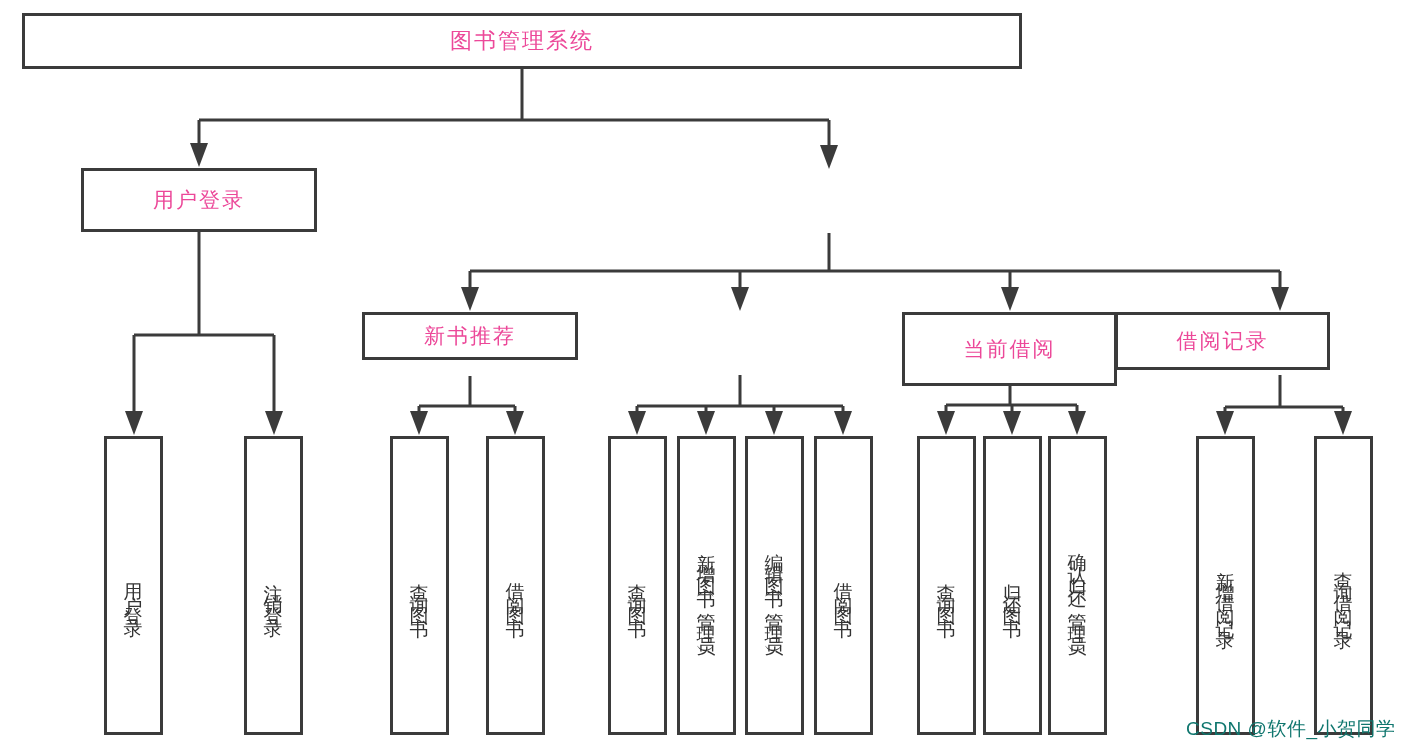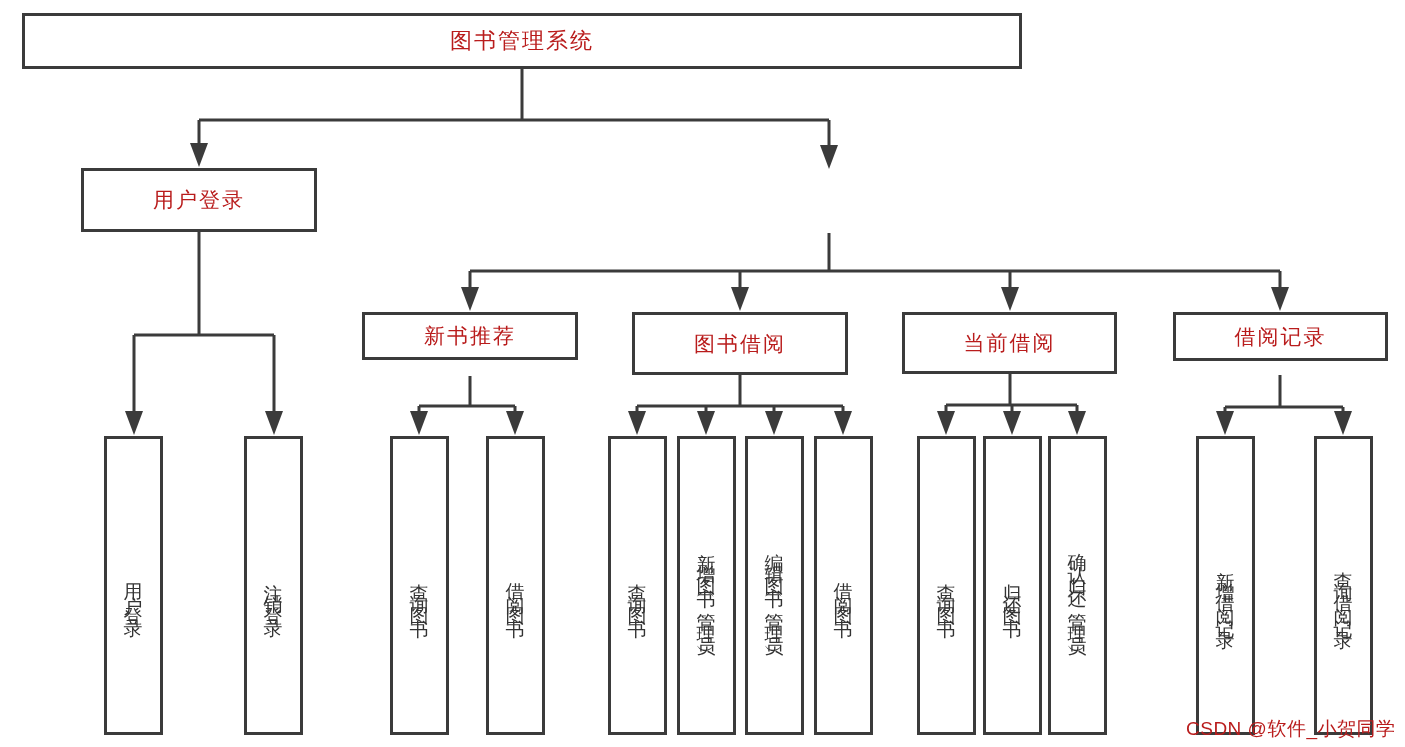--- a/index.html
+++ b/index.html
@@ -6,36 +6,36 @@
   .canvas{
     position:relative;width:1405px;height:747px;background:#ffffff;overflow:hidden;
     font-family:"Liberation Sans","DejaVu Sans",sans-serif;
   }
   .canvas svg{position:absolute;left:0;top:0;}
   .conn{fill:none;stroke:#3b3b3b;stroke-width:3;}
   .arr{fill:#3b3b3b;stroke:none;}
   .hnode{
     position:absolute;box-sizing:border-box;border:3px solid #3b3b3b;background:#ffffff;
     display:flex;align-items:center;justify-content:center;
-    font-size:21px;color:#b91c1c;letter-spacing:2px;white-space:nowrap;
+    font-size:21px;color:#ec4899;letter-spacing:2px;white-space:nowrap;
   }
   .root{font-size:22px;}
   .leaf{
     position:absolute;top:436px;width:59px;height:299px;box-sizing:border-box;
     border:3px solid #3b3b3b;background:#ffffff;
     display:flex;align-items:center;justify-content:center;
   }
   .vtext{
     writing-mode:vertical-rl;text-orientation:mixed;
     font-size:19px;line-height:1;letter-spacing:12px;color:#333333;
     margin-bottom:-12px;white-space:nowrap;
   }
   .watermark{
     position:absolute;left:1186px;top:716px;z-index:6;
-    font-size:19px;color:#b91c1c;letter-spacing:0.5px;white-space:nowrap;
+    font-size:19px;color:#0f766e;letter-spacing:0.5px;white-space:nowrap;
   }
 </style>
 </head>
 <body>
 
 <div class="canvas">
 
   <svg width="1405" height="747" viewBox="0 0 1405 747" aria-hidden="true">
     <path class="conn" d="
       M522,69 V120 M199,120 H829 M199,120 V147 M829,120 V149
@@ -70,27 +70,24 @@
     <span>图书管理系统</span>
   </div>
 
   <div class="hnode" style="left:81px;top:168px;width:236px;height:64px">
     <span>用户登录</span>
   </div>
 
   <div class="hnode" style="left:362px;top:312px;width:216px;height:48px">
     <span>新书推荐</span>
   </div>
-  <div class="hnode" style="left:632px;top:312px;width:216px;height:63px">
-    <span>图书借阅</span>
-  </div>
-  <div class="hnode" style="left:902px;top:312px;width:215px;height:62px">
+  <div class="hnode" style="left:902px;top:312px;width:215px;height:74px">
     <span>当前借阅</span>
   </div>
-  <div class="hnode" style="left:1173px;top:312px;width:215px;height:49px">
+  <div class="hnode" style="left:1115px;top:312px;width:215px;height:58px">
     <span>借阅记录</span>
   </div>
 
   <div class="leaf" style="left:104px">
     <span class="vtext">用户登录</span>
   </div>
   <div class="leaf" style="left:244px">
     <span class="vtext">注销登录</span>
   </div>
 

